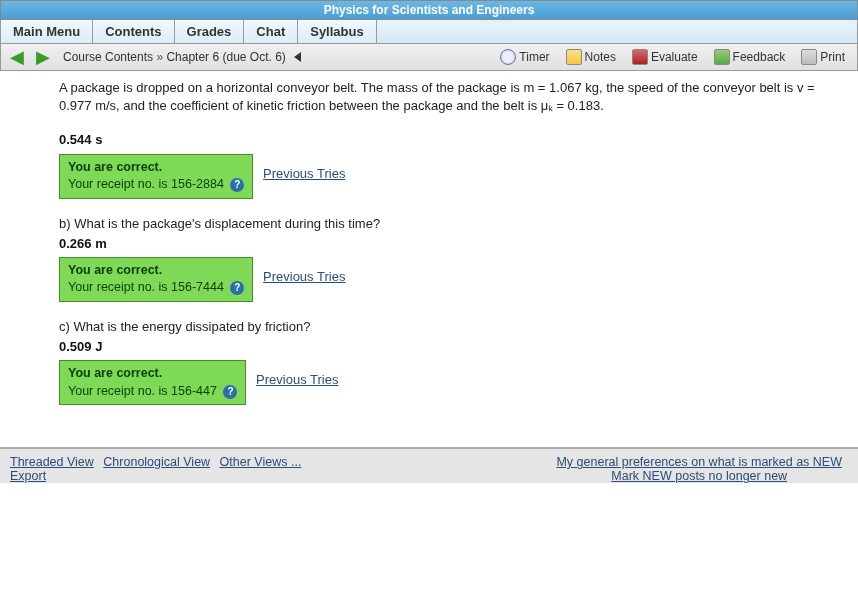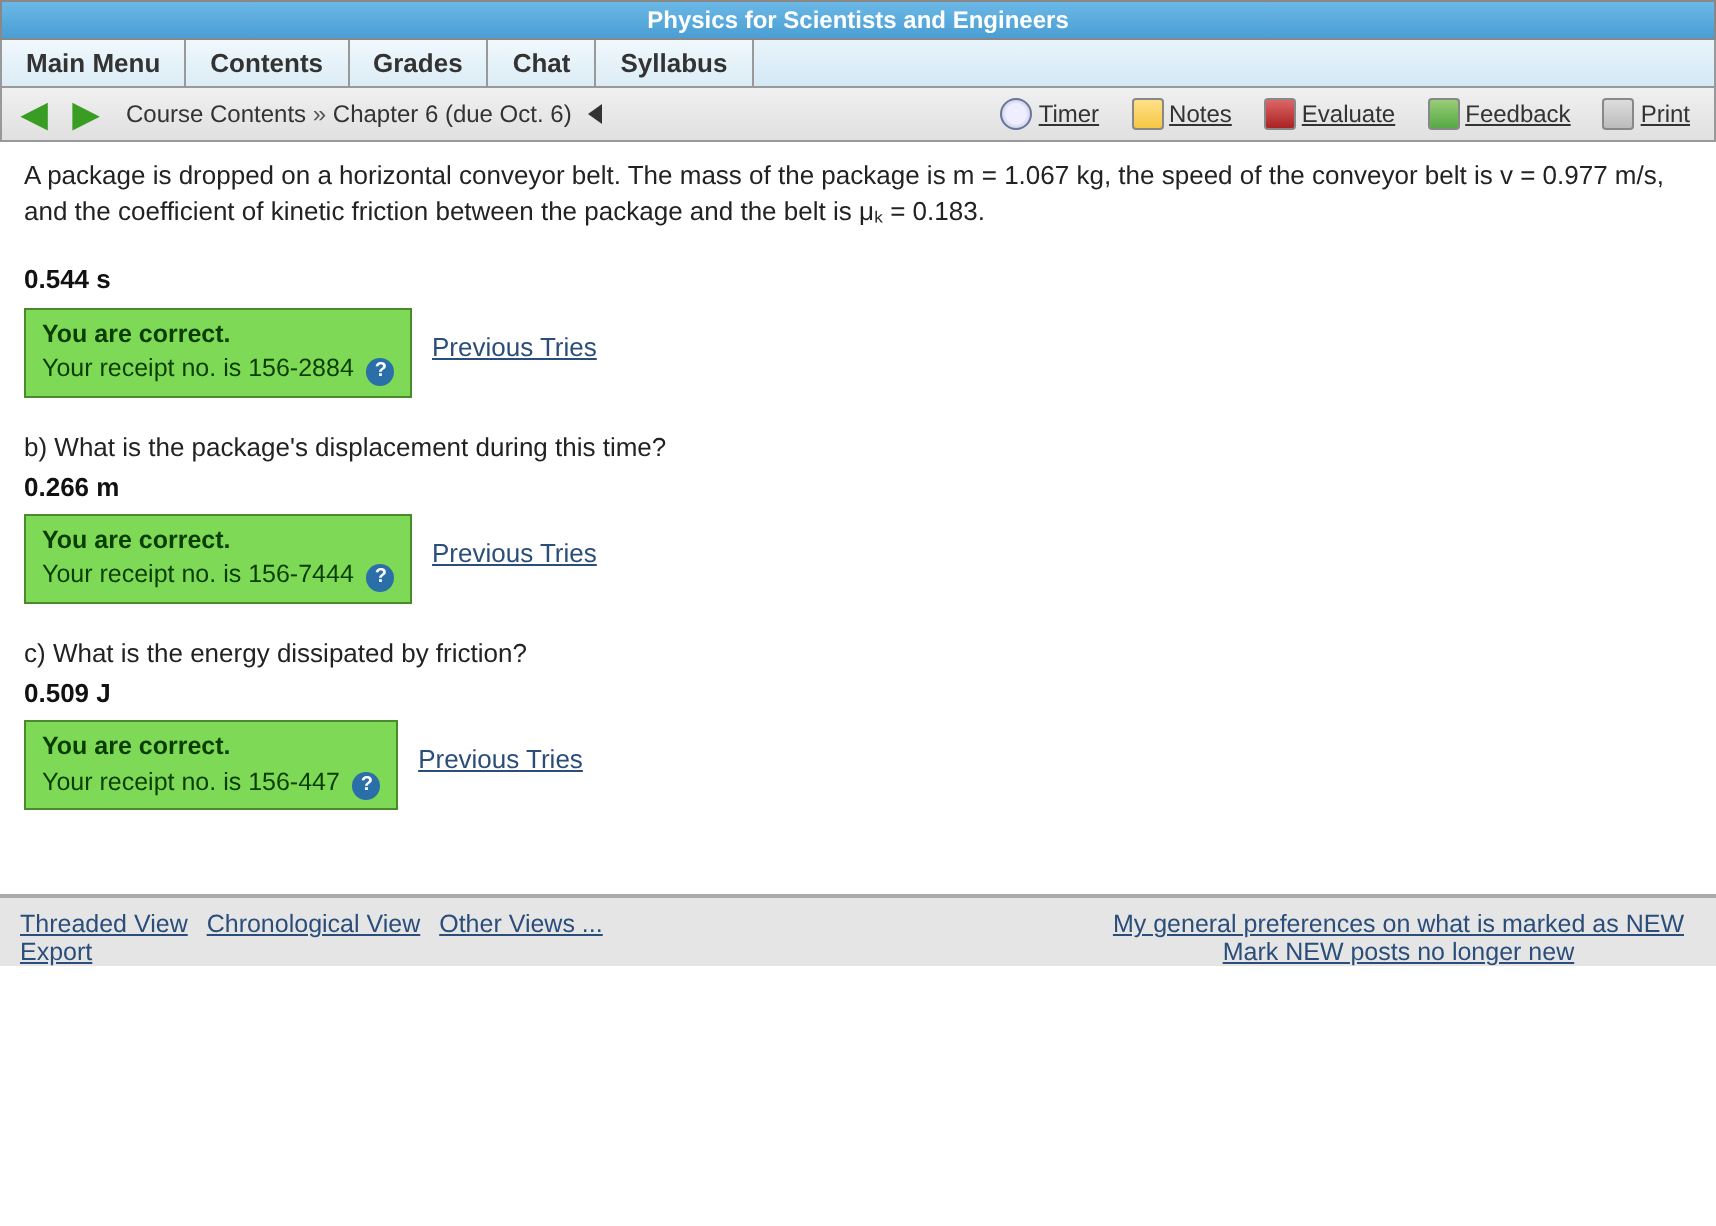--- a/index.html
+++ b/index.html
@@ -45,31 +45,32 @@
     }
     .arrow-btn {
       width: 20px; height: 18px;
       display: inline-flex; align-items: center; justify-content: center;
     }
     .green-arrow-left { color: #3a9d23; font-size: 18px; margin-right:2px;}
     .green-arrow-right { color: #3a9d23; font-size: 18px; margin-right:6px;}
     .breadcrumb { color: #333; }
     .breadcrumb .sep { color: #555; }
     .toolbar-spacer { flex: 1; }
-    .tool-item { display: inline-flex; align-items: center; gap: 3px; padding: 0 6px; color: #333; cursor: pointer; text-decoration: underline;}
+    .tool-item { display: inline-flex; align-items: center; gap: 3px; padding: 0 6px; color: #333; cursor: pointer;}
     .tool-icon { width: 16px; height: 16px; display:inline-block; border:1px solid #888; border-radius:2px; }
     .icon-timer { background: radial-gradient(circle,#eef 50%,#aac); border-radius:50%; border-color:#679;}
     .icon-notes { background: linear-gradient(#ffe08a,#f5c742); }
     .icon-eval { background: linear-gradient(#d66,#a22); }
     .icon-feedback { background: linear-gradient(#9c7,#5a4); }
     .icon-print { background: linear-gradient(#ddd,#bbb); }
     .content {
       padding: 8px 12px;
       color: #222;
       line-height: 1.4;
+      margin-left: 47px;
     }
     .problem-stmt { margin-bottom: 16px; }
     .part { margin-bottom: 16px; }
     .part-q { color: #222; }
     .part-ans { font-weight: bold; margin-top: 2px; color:#111;}
     .feedback-correct {
       display: inline-block;
       background: #7ed957;
       border: 1px solid #4a8a2a;
       padding: 4px 8px;

